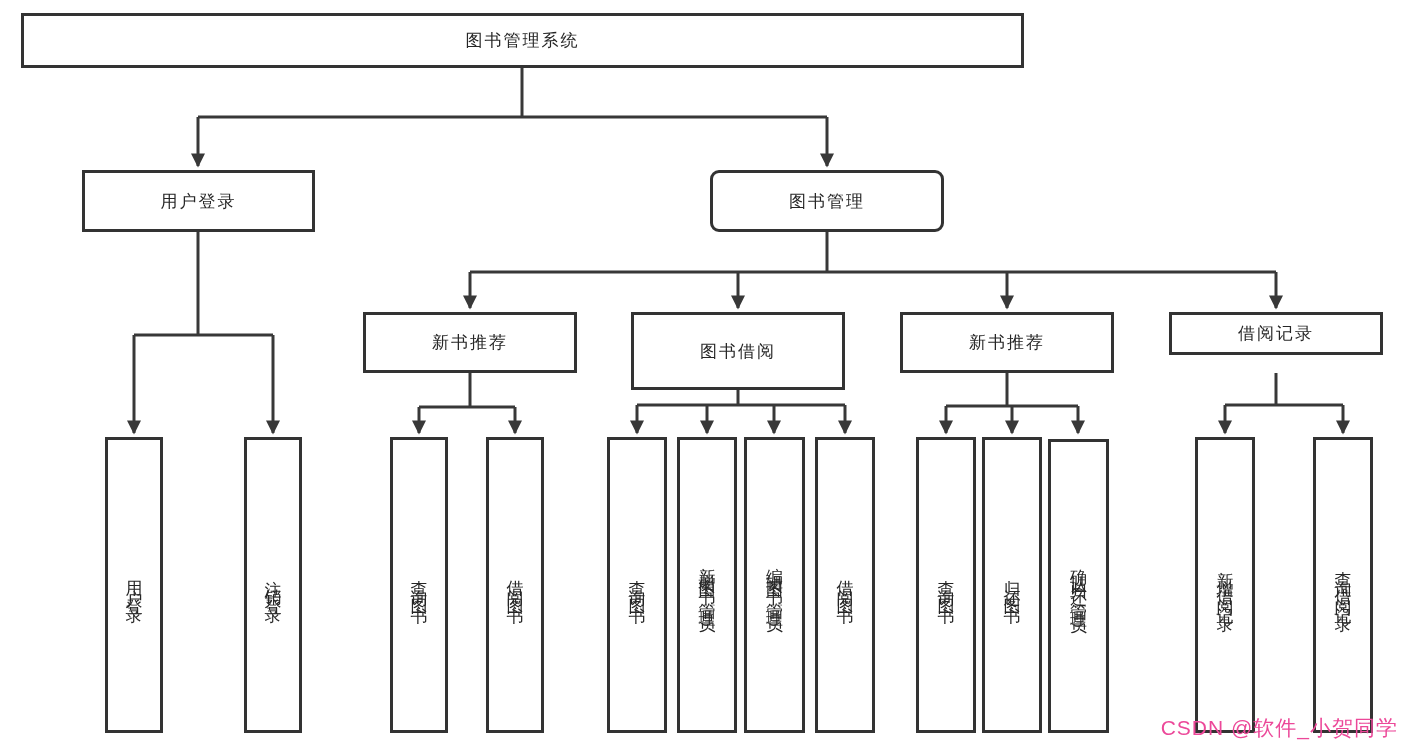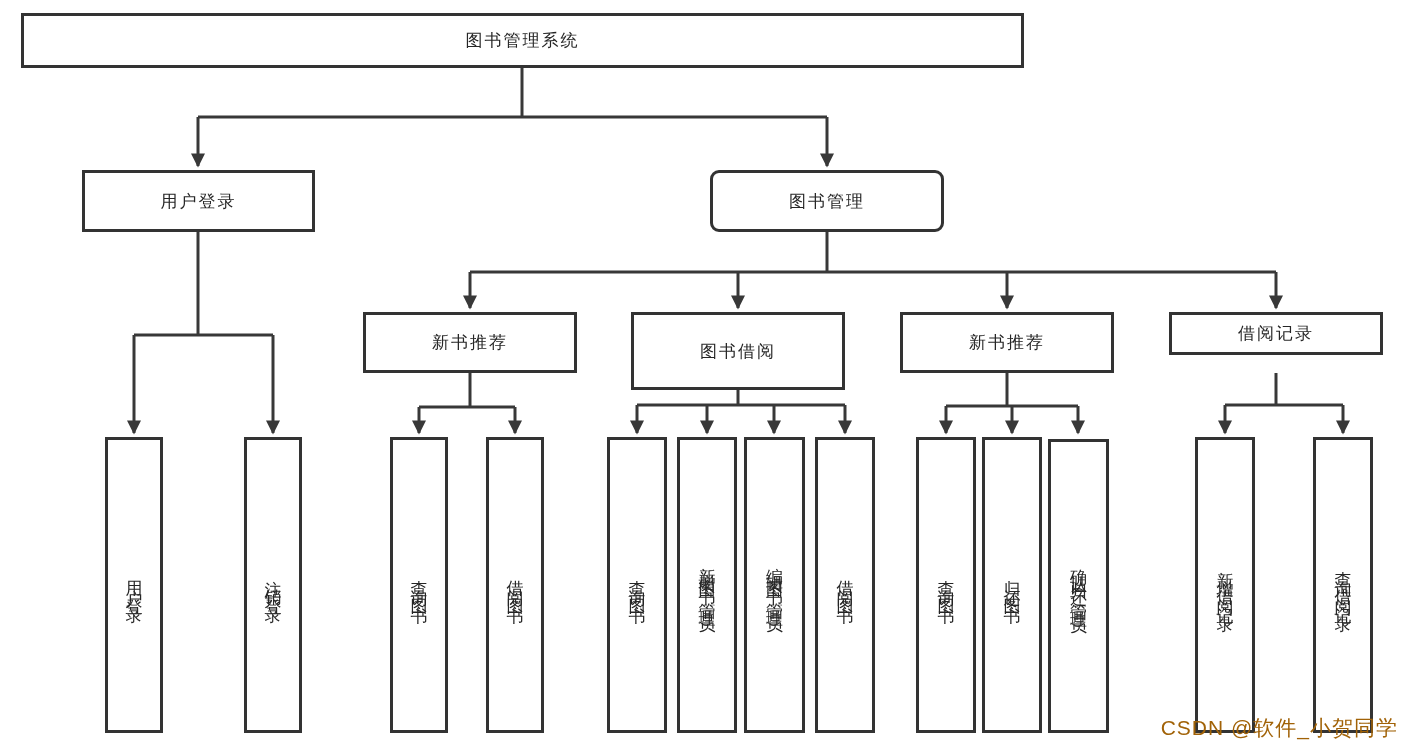--- a/index.html
+++ b/index.html
@@ -44,21 +44,21 @@
     white-space: normal;
   }
   .node.vert.dense .label {
     letter-spacing: 7px;
   }
   .watermark {
     position: absolute;
     top: 714px;
     right: 7px;
     font-size: 21px;
-    color: #a16207;
+    color: #ec4899;
     letter-spacing: 1px;
     z-index: 2;
     text-align: center;
   }
 </style>
 </head>
 <body>
 
 <div class="stage">
 

